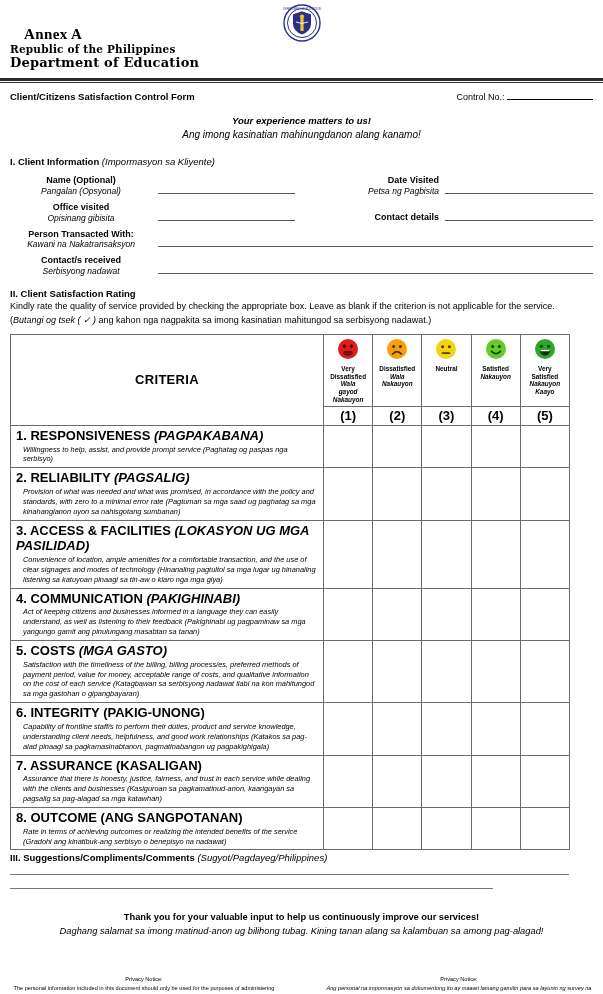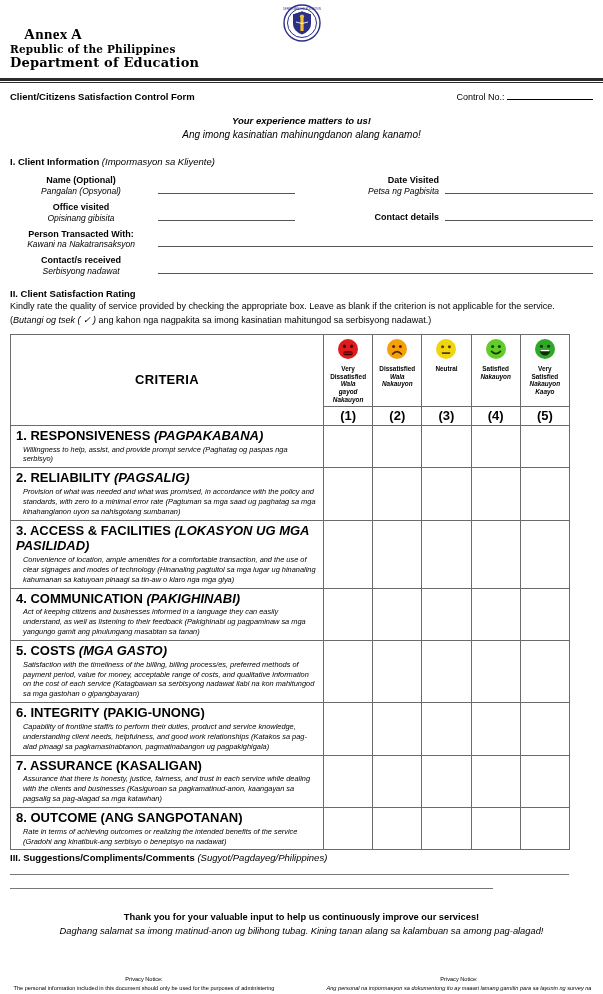--- a/index.html
+++ b/index.html
@@ -310,21 +310,21 @@
         </td>
         <td class="box"></td>
         <td class="box"></td>
         <td class="box"></td>
         <td class="box"></td>
         <td class="box"></td>
       </tr>
       <tr>
         <td class="crit">
           <div class="crit-name"><span>3. ACCESS &amp; FACILITIES </span><i>(LOKASYON UG MGA PASILIDAD)</i></div>
-          <div class="crit-desc">Convenience of location, ample amenities for a comfortable transaction, and the use of clear signages and modes of technology (Hinanaling pagtultol sa mga lugar ug hinanaling kahumanan sa katuyoan pinaagi sa tin-aw o klaro nga mga giya)</div>
+          <div class="crit-desc">Convenience of location, ample amenities for a comfortable transaction, and the use of clear signages and modes of technology (Hinanaling pagtultol sa mga lugar ug hinanaling listening sa katuyoan pinaagi sa tin-aw o klaro nga mga giya)</div>
         </td>
         <td class="box"></td>
         <td class="box"></td>
         <td class="box"></td>
         <td class="box"></td>
         <td class="box"></td>
       </tr>
       <tr>
         <td class="crit">
           <div class="crit-name"><span>4. COMMUNICATION </span><i>(PAKIGHINABI)</i></div>

